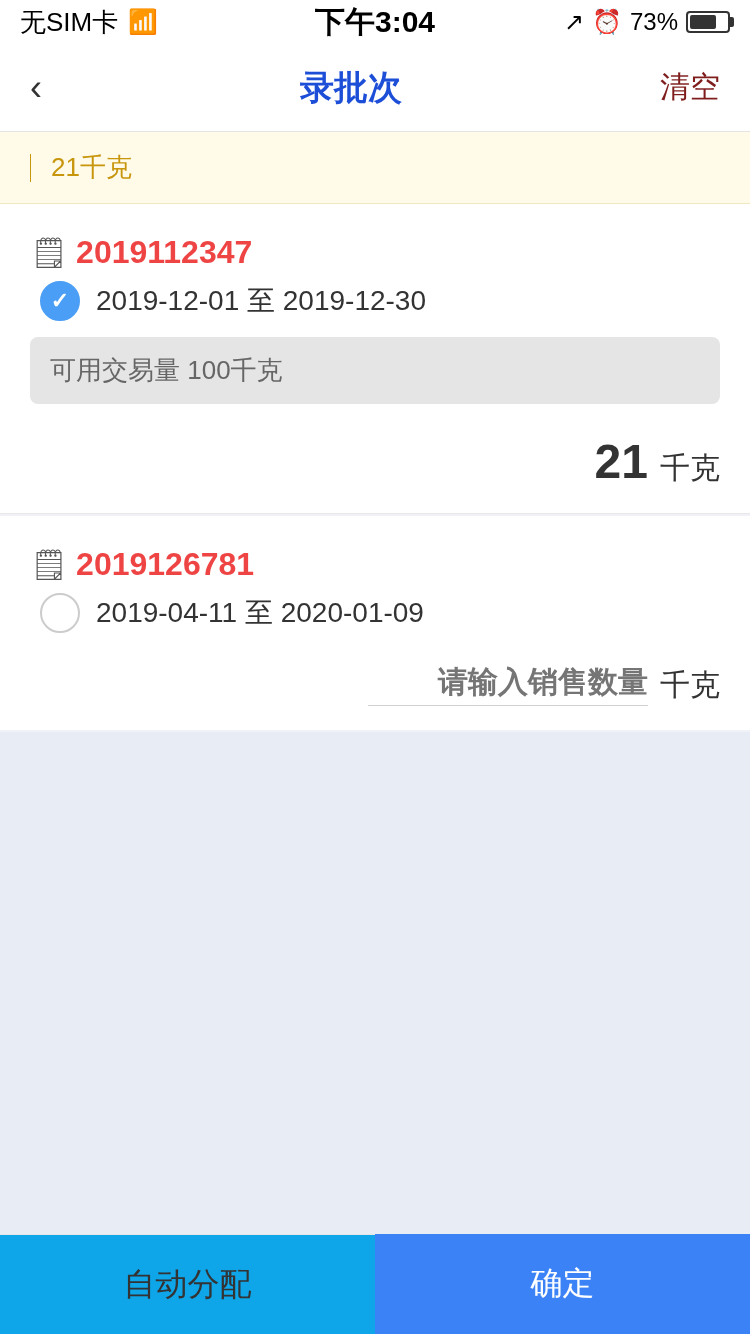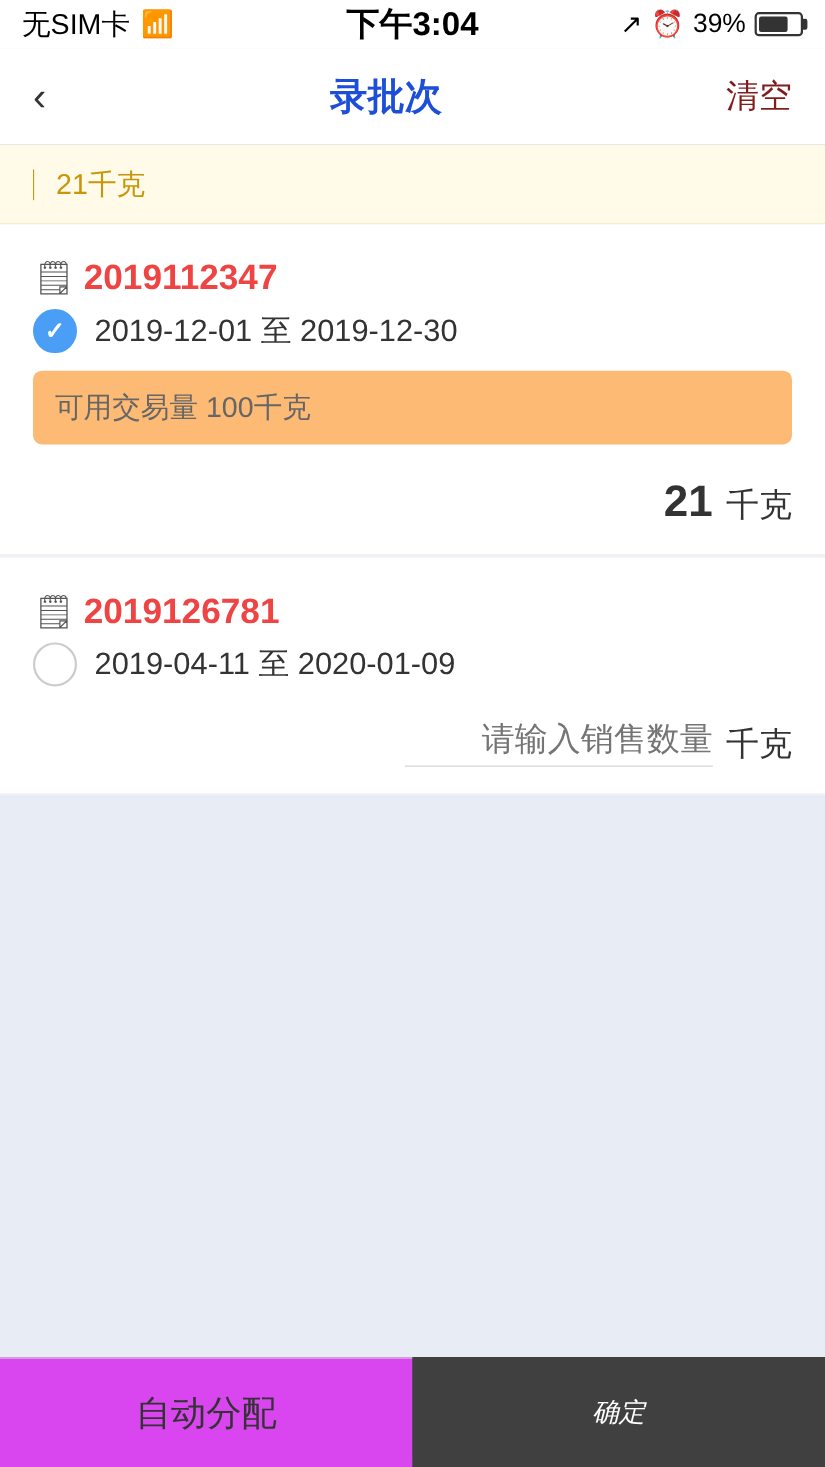--- a/index.html
+++ b/index.html
@@ -133,21 +133,21 @@
       font-size: 30px;
       color: #555;
     }
     .card-id {
       font-size: 32px;
       font-weight: 600;
       color: #ef4444;
     }
 
     .card-date-row {
-      padding: 0 30px 16px 30px;
+      padding: 0 30px 16px 40px;
       display: flex;
       align-items: center;
       gap: 16px;
     }
     .checkbox-circle {
       width: 40px;
       height: 40px;
       border-radius: 50%;
       border: 2px solid #ccc;
       flex-shrink: 0;
@@ -166,39 +166,39 @@
       font-size: 22px;
       font-weight: bold;
     }
     .card-date {
       font-size: 28px;
       color: #333;
     }
 
     .card-qty-row {
       margin: 0 30px 20px 30px;
-      background: #fdba74;
+      background: #e5e5e5;
       border-radius: 8px;
       padding: 16px 20px;
     }
     .card-qty-text {
       font-size: 26px;
       color: #666;
     }
 
     .card-amount-row {
       padding: 10px 30px 24px 30px;
       display: flex;
       justify-content: flex-end;
       align-items: baseline;
       gap: 12px;
       border-bottom: 1px solid #e8e8e8;
     }
     .amount-value {
-      font-size: 40px;
+      font-size: 48px;
       font-weight: 600;
       color: #333;
     }
     .amount-unit {
       font-size: 30px;
       color: #333;
     }
 
     
     .input-row {
@@ -215,20 +215,21 @@
       align-items: flex-end;
     }
     .input-field {
       border: none;
       outline: none;
       font-size: 30px;
       color: #1d4ed8;
       background: transparent;
       text-align: right;
       width: 280px;
+      font-weight: bold;
     }
     .input-underline {
       width: 280px;
       height: 1px;
       background: #d0d0d0;
       margin-top: 6px;
     }
     .input-unit {
       font-size: 30px;
       color: #333;
@@ -245,56 +246,55 @@
     .bottom-bar {
       position: fixed;
       bottom: 0;
       left: 0;
       width: 750px;
       height: 100px;
       display: flex;
     }
     .btn-auto {
       flex: 1;
-      background: #d946ef;
+      background: #0ea5e9;
       border: none;
       font-size: 32px;
       color: #333;
       cursor: pointer;
       border-top: 1px solid #e5e5e5;
     }
     .btn-confirm {
       flex: 1;
-      background: #404040;
+      background: #3b82f6;
       border: none;
-      font-size: 24px;
+      font-size: 32px;
       color: #fff;
       cursor: pointer;
-      font-style: italic;
     }
 
     .content-wrapper {
       display: flex;
       flex-direction: column;
       min-height: calc(1334px - 44px - 88px - 100px);
     }
   </style>
 </head>
 <body>
 
 <div class="status-bar">
   <div class="status-left">
     <span>无SIM卡</span>
     <span class="wifi-icon">📶</span>
   </div>
   <div class="status-center">下午3:04</div>
   <div class="status-right">
     <span>↗</span>
     <span>⏰</span>
-    <span>39%</span>
+    <span>73%</span>
     <div class="battery-icon">
       <div class="battery-fill"></div>
     </div>
   </div>
 </div>
 
 <div class="nav-bar">
   <span class="nav-back">‹</span>
   <span class="nav-title">录批次</span>
   <span class="nav-action">清空</span>

